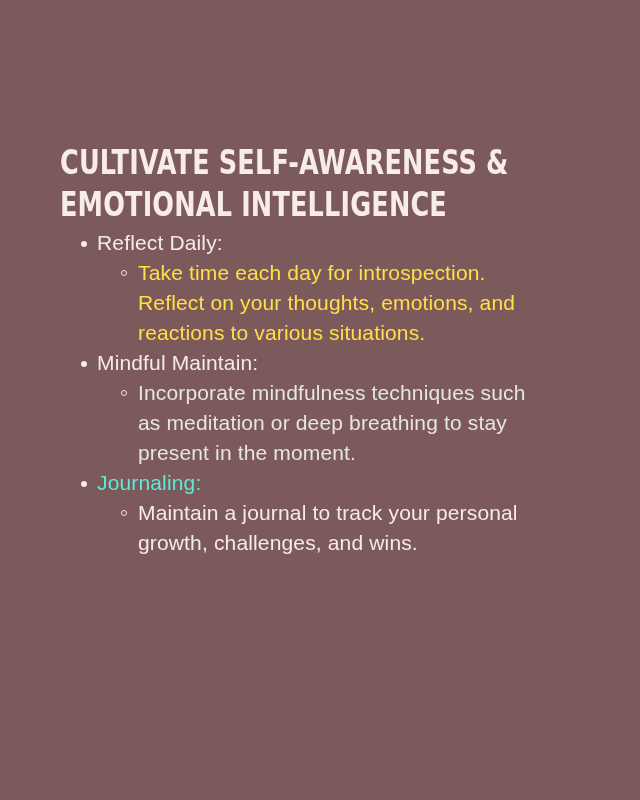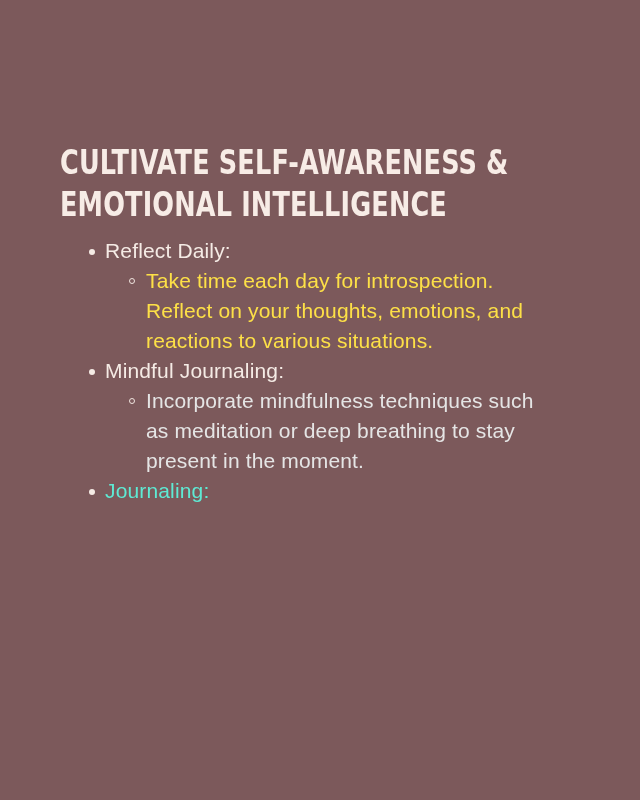--- a/index.html
+++ b/index.html
@@ -50,21 +50,21 @@
   
   #body-block {
     position: absolute;
     left: 60px;
     top: 228px;
     width: 520px;
   }
 
   ul.level1 {
     list-style: none;
-    margin: 8px;
+    margin: 0;
     padding: 0;
   }
 
   ul.level1 > li.group {
     margin: 0;
     padding: 0;
   }
 
   
   .l1-row {
@@ -141,33 +141,39 @@
           <li class="sub" style="color: #fde047;">
             <span class="ring" style="border-color: rgb(240, 228, 222);"></span>
             <span>Take time each day for introspection. Reflect on your thoughts, emotions, and reactions to various situations.</span>
           </li>
         </ul>
       </li>
 
       <li class="group">
         <div class="l1-row" style="color: rgb(245, 235, 229);">
           <span class="disc" style="background: rgb(245, 235, 229);"></span>
-          <span>Mindful Journaling:</span>
+          <span>Mindful Maintain:</span>
         </div>
         <ul class="level2">
           <li class="sub" style="color: #e5e5e5;">
             <span class="ring" style="border-color: rgb(240, 228, 222);"></span>
             <span>Incorporate mindfulness techniques such as meditation or deep breathing to stay present in the moment.</span>
           </li>
         </ul>
       </li>
 
       <li class="group">
         <div class="l1-row" style="color: #5eead4;">
           <span class="disc" style="background: rgb(245, 235, 229);"></span>
           <span>Journaling:</span>
         </div>
+        <ul class="level2">
+          <li class="sub" style="color: rgb(245, 235, 229);">
+            <span class="ring" style="border-color: rgb(240, 228, 222);"></span>
+            <span>Maintain a journal to track your personal growth, challenges, and wins.</span>
+          </li>
+        </ul>
       </li>
 
     </ul>
   </div>
 
 </div>
 
 </body></html>

